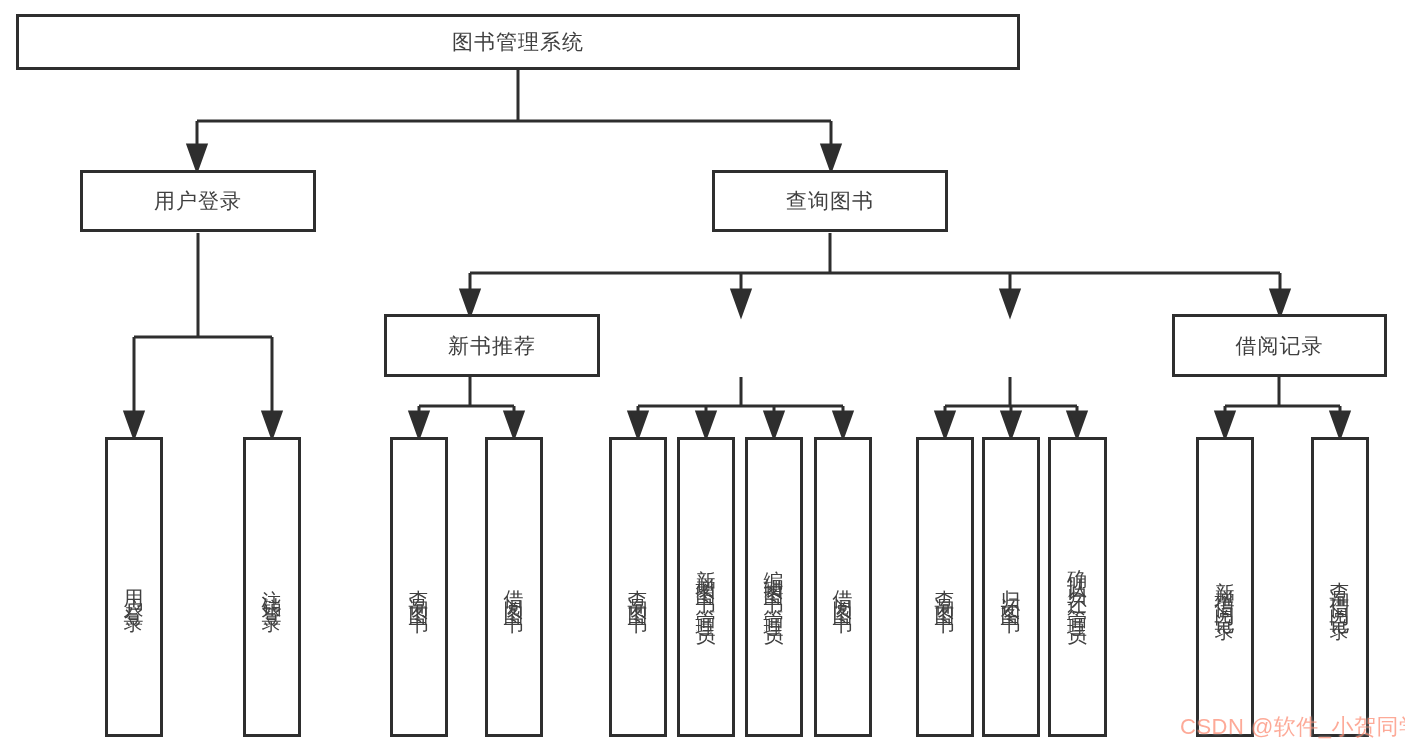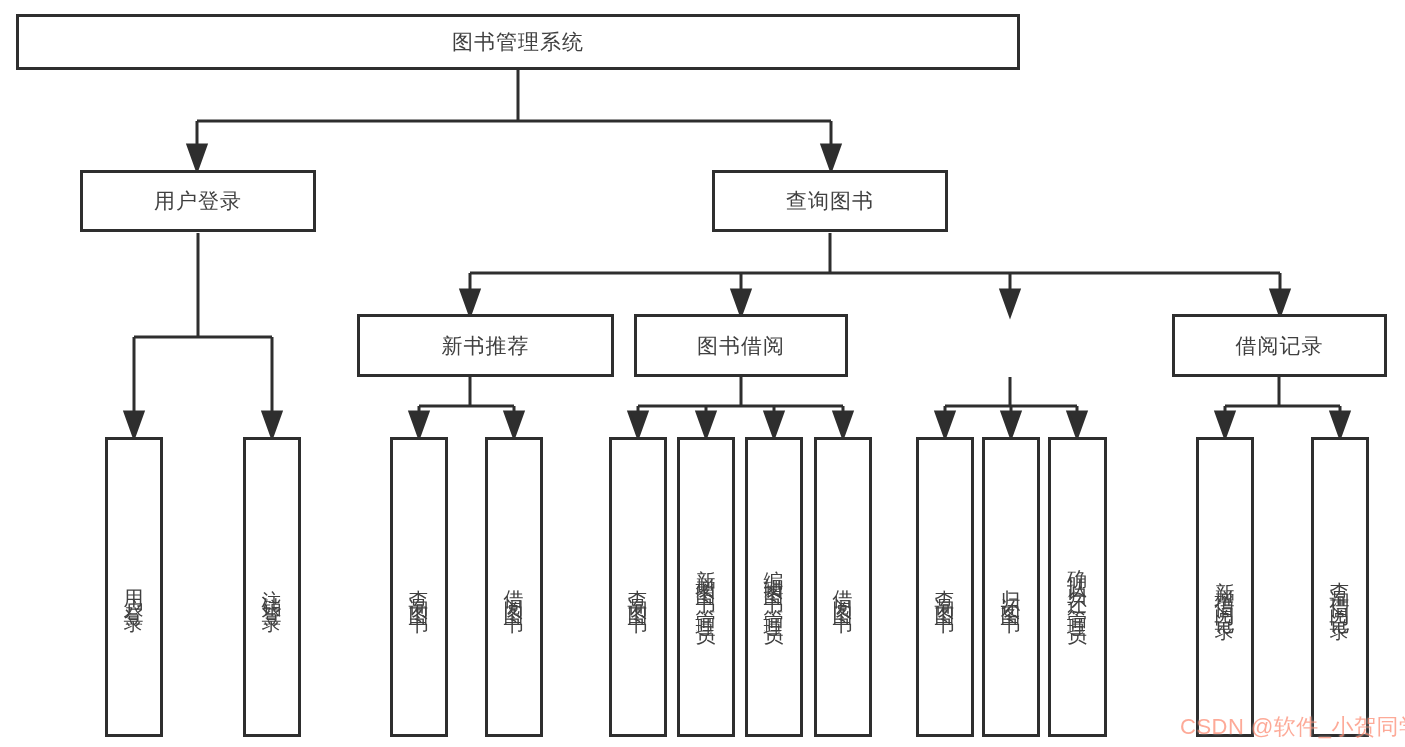--- a/index.html
+++ b/index.html
@@ -100,22 +100,21 @@
       <polygon points="1216,412 1234,412 1225,437"></polygon>
       <polygon points="1331,412 1349,412 1340,437"></polygon>
     </g>
   </svg>
 
   <div class="node h" style="left:16px; top:14px; width:1004px; height:56px;">图书管理系统</div>
 
   <div class="node h" style="left:80px; top:170px; width:236px; height:62px;">用户登录</div>
   <div class="node h" style="left:712px; top:170px; width:236px; height:62px;">查询图书</div>
 
-  <div class="node h" style="left:357px; top:314px; width:257px; height:63px;">新书推荐</div>
-  <div class="node h" style="left:634px; top:314px; width:214px; height:63px;">图书借阅</div>
+  <div class="node h" style="left:384px; top:314px; width:216px; height:63px;">新书推荐</div>
   <div class="node h" style="left:1172px; top:314px; width:215px; height:63px;">借阅记录</div>
 
   <div class="node v" style="left:105px; top:437px; width:58px; height:300px;">用户登录</div>
   <div class="node v" style="left:243px; top:437px; width:58px; height:300px;">注销登录</div>
 
   <div class="node v" style="left:390px; top:437px; width:58px; height:300px;">查询图书</div>
   <div class="node v" style="left:485px; top:437px; width:58px; height:300px;">借阅图书</div>
 
   <div class="node v" style="left:609px; top:437px; width:58px; height:300px;">查询图书</div>
   <div class="node v" style="left:677px; top:437px; width:58px; height:300px;">新增图书（管理员）</div>

